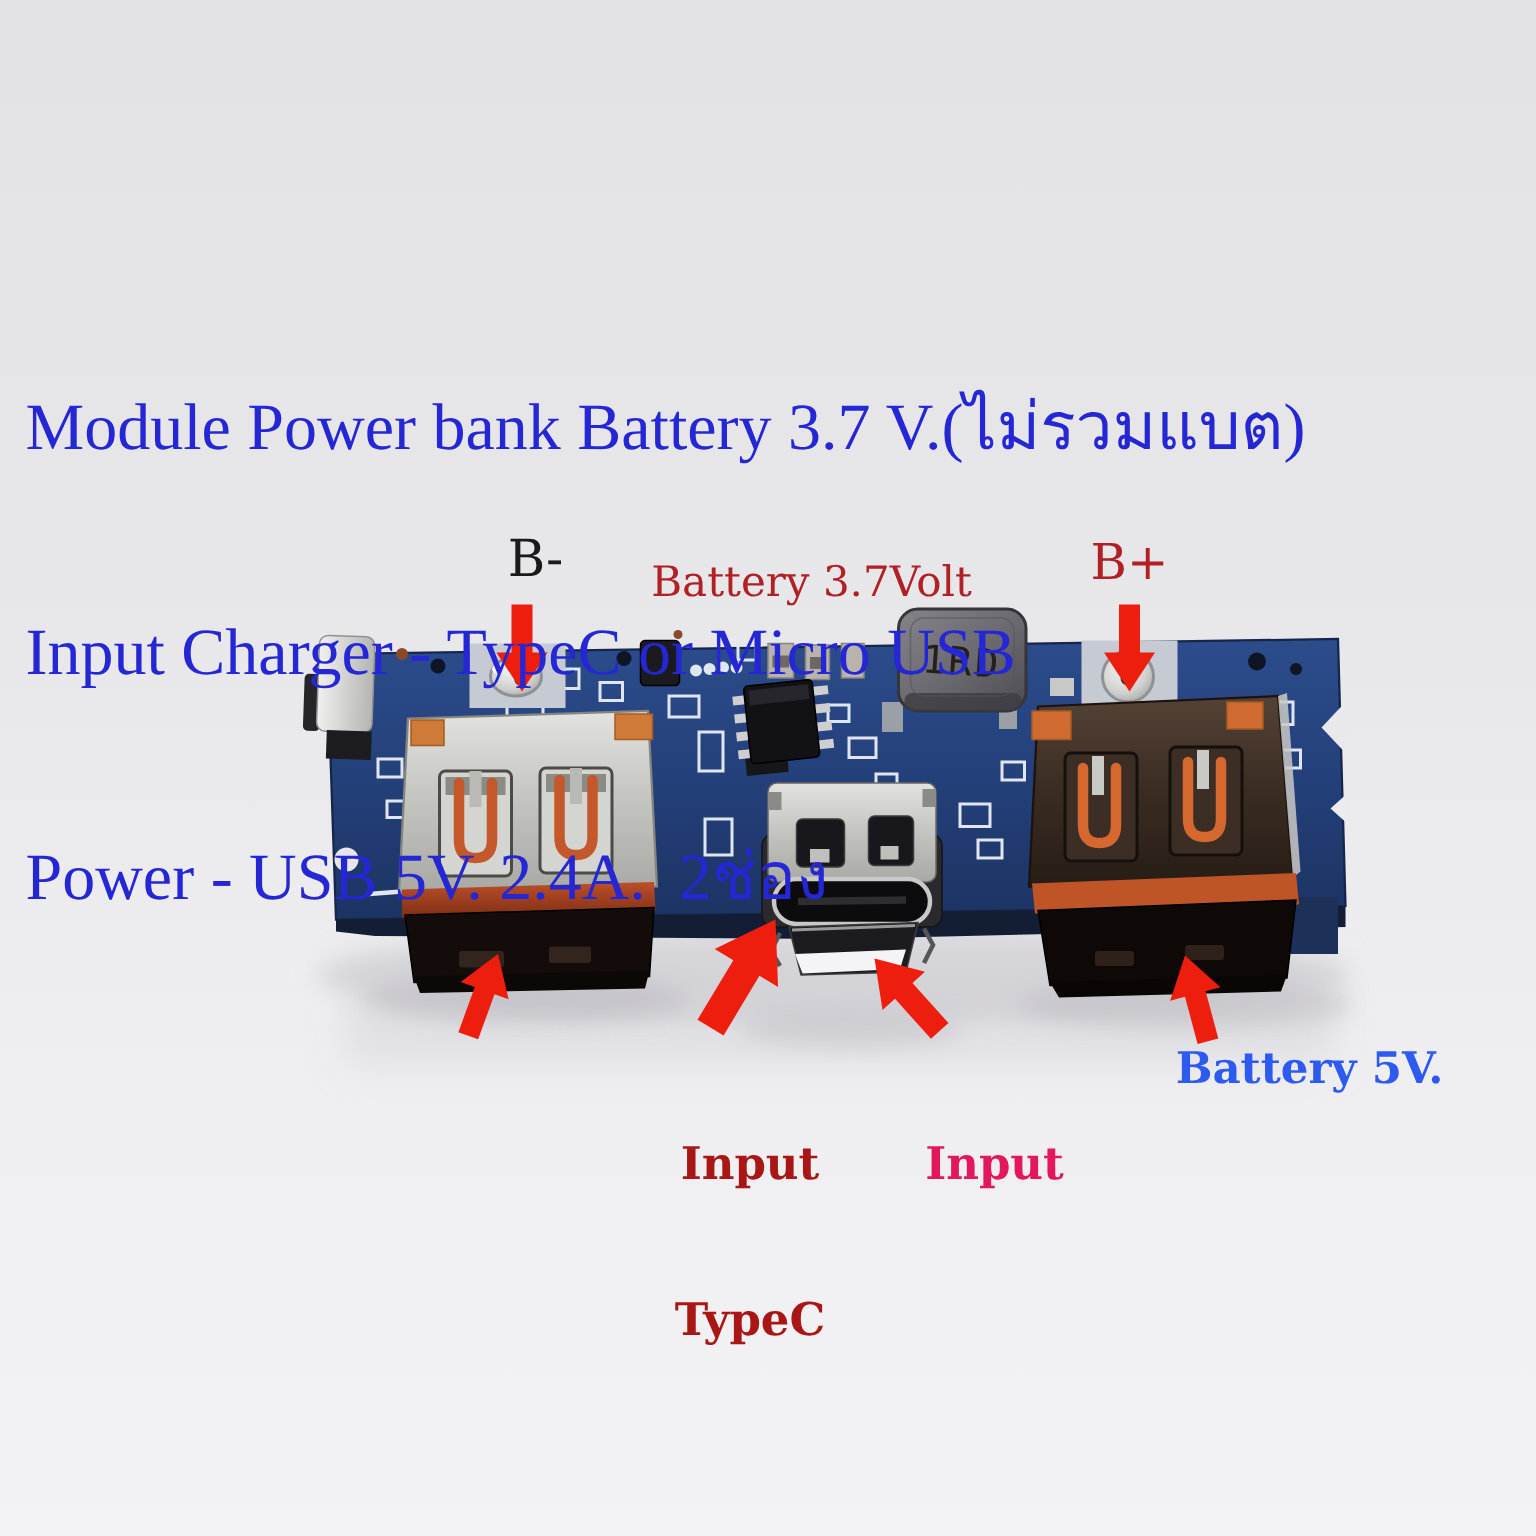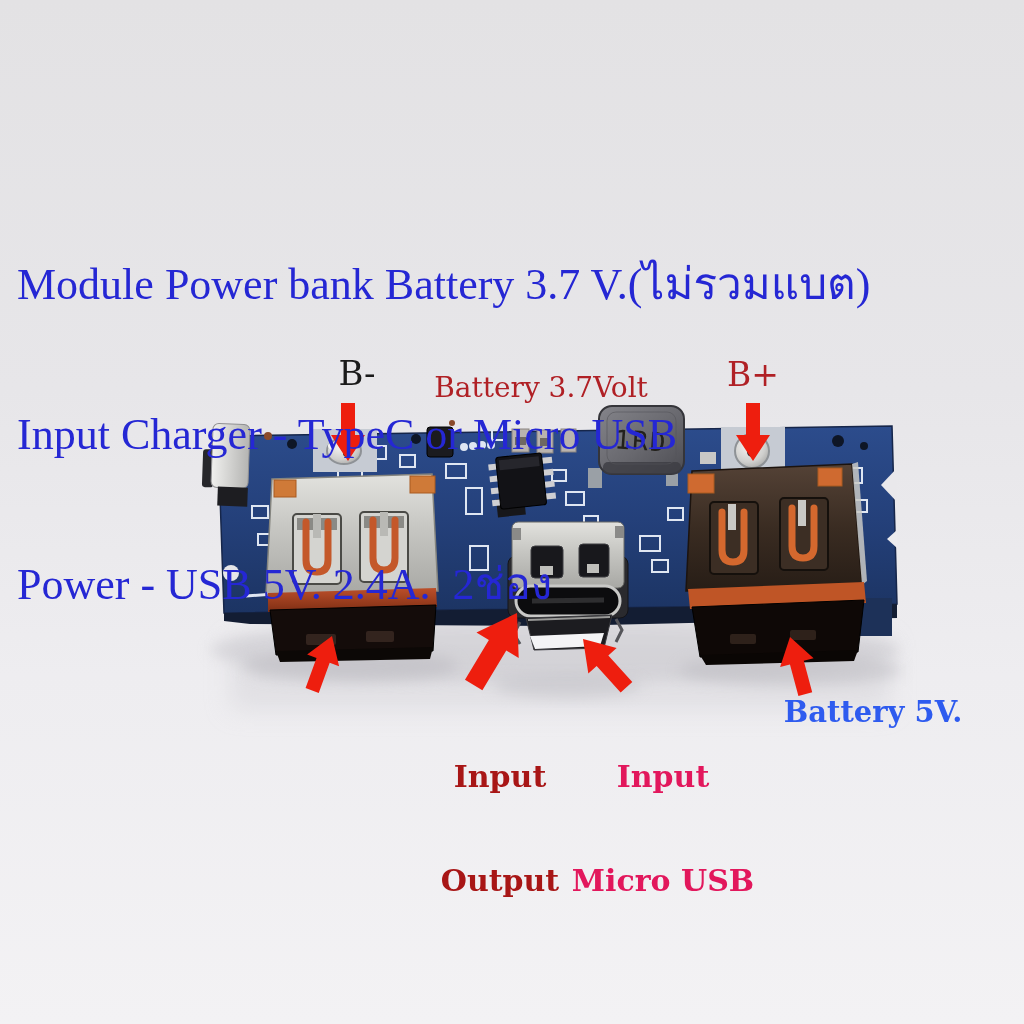--- a/index.html
+++ b/index.html
@@ -257,23 +257,22 @@
     <div>Power - USB 5V. 2.4A.  2ช่อง</div>
   </div>
 
   <div class="label lbl-b-minus">B-</div>
   <div class="label lbl-battery">Battery 3.7Volt</div>
   <div class="label lbl-b-plus">B+</div>
 
 
   <div class="label lbl-input-typec">
     <div>Input</div>
-    <div>Output</div>
+    <div>TypeC</div>
   </div>
 
   <div class="label lbl-input-micro">
     <div>Input</div>
-    <div>Micro USB</div>
   </div>
 
   <div class="label lbl-output-right">Battery 5V.</div>
 
 </div>
 
 </body></html>

